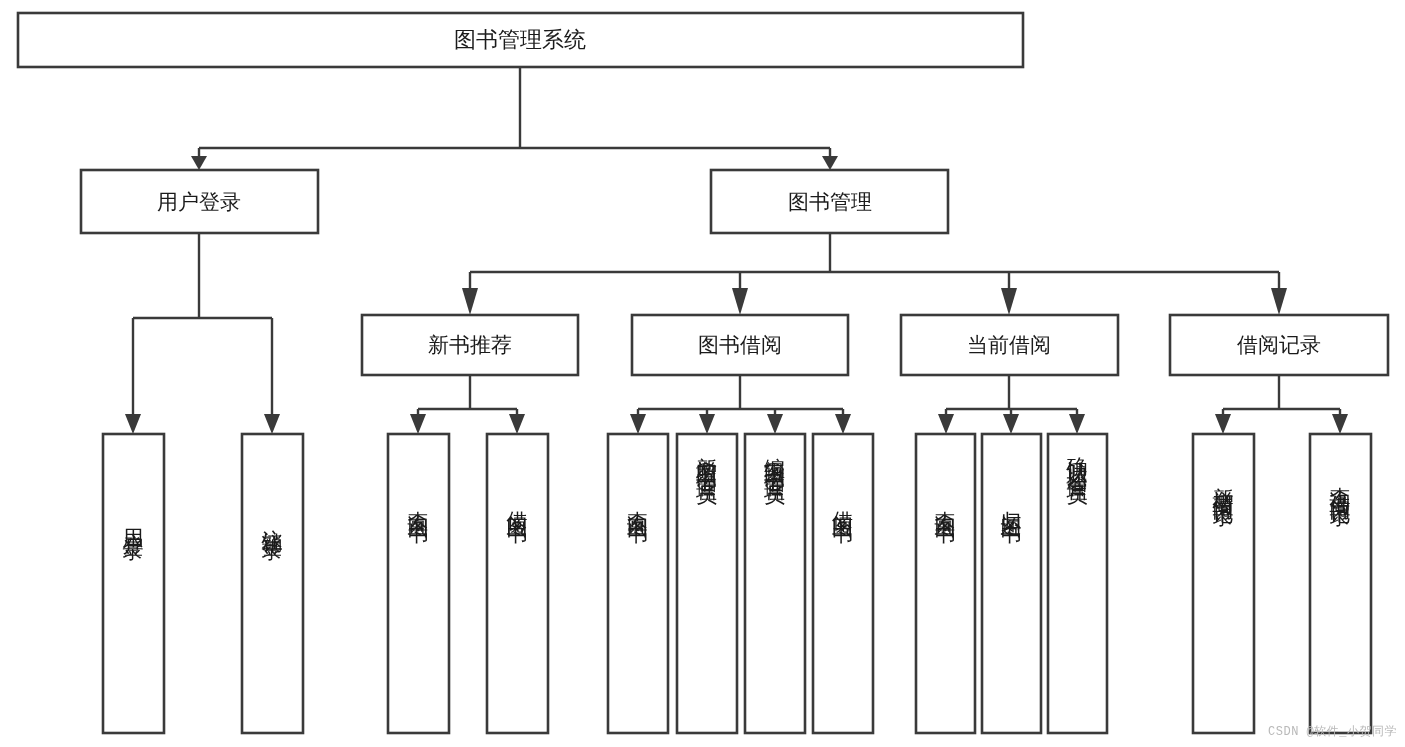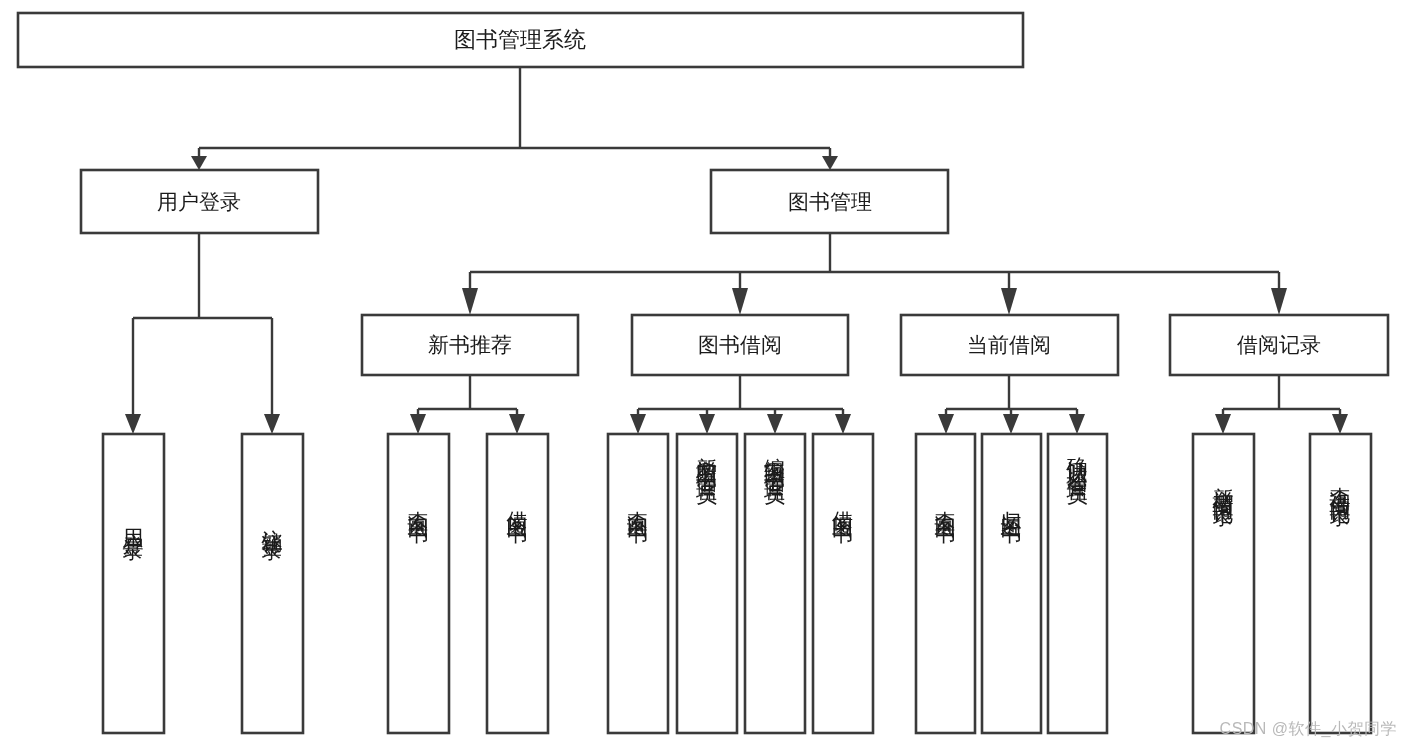--- a/index.html
+++ b/index.html
@@ -67,22 +67,22 @@
     font-size: 21px;
     line-height: 1;
     letter-spacing: 4px;
     color: #1b1b1b;
     white-space: nowrap;
   }
   .watermark {
     position: absolute;
     right: 8px;
     bottom: 6px;
-    font-family: Liberation Sans, sans-serif;
-    font-size: 16px;
+    font-family: Liberation Mono, monospace;
+    font-size: 12px;
     color: #b9b9b9;
     letter-spacing: 0.5px;
     white-space: nowrap;
   }
 </style>
 </head>
 <body>
 
 <div id="diagram-root">
 

